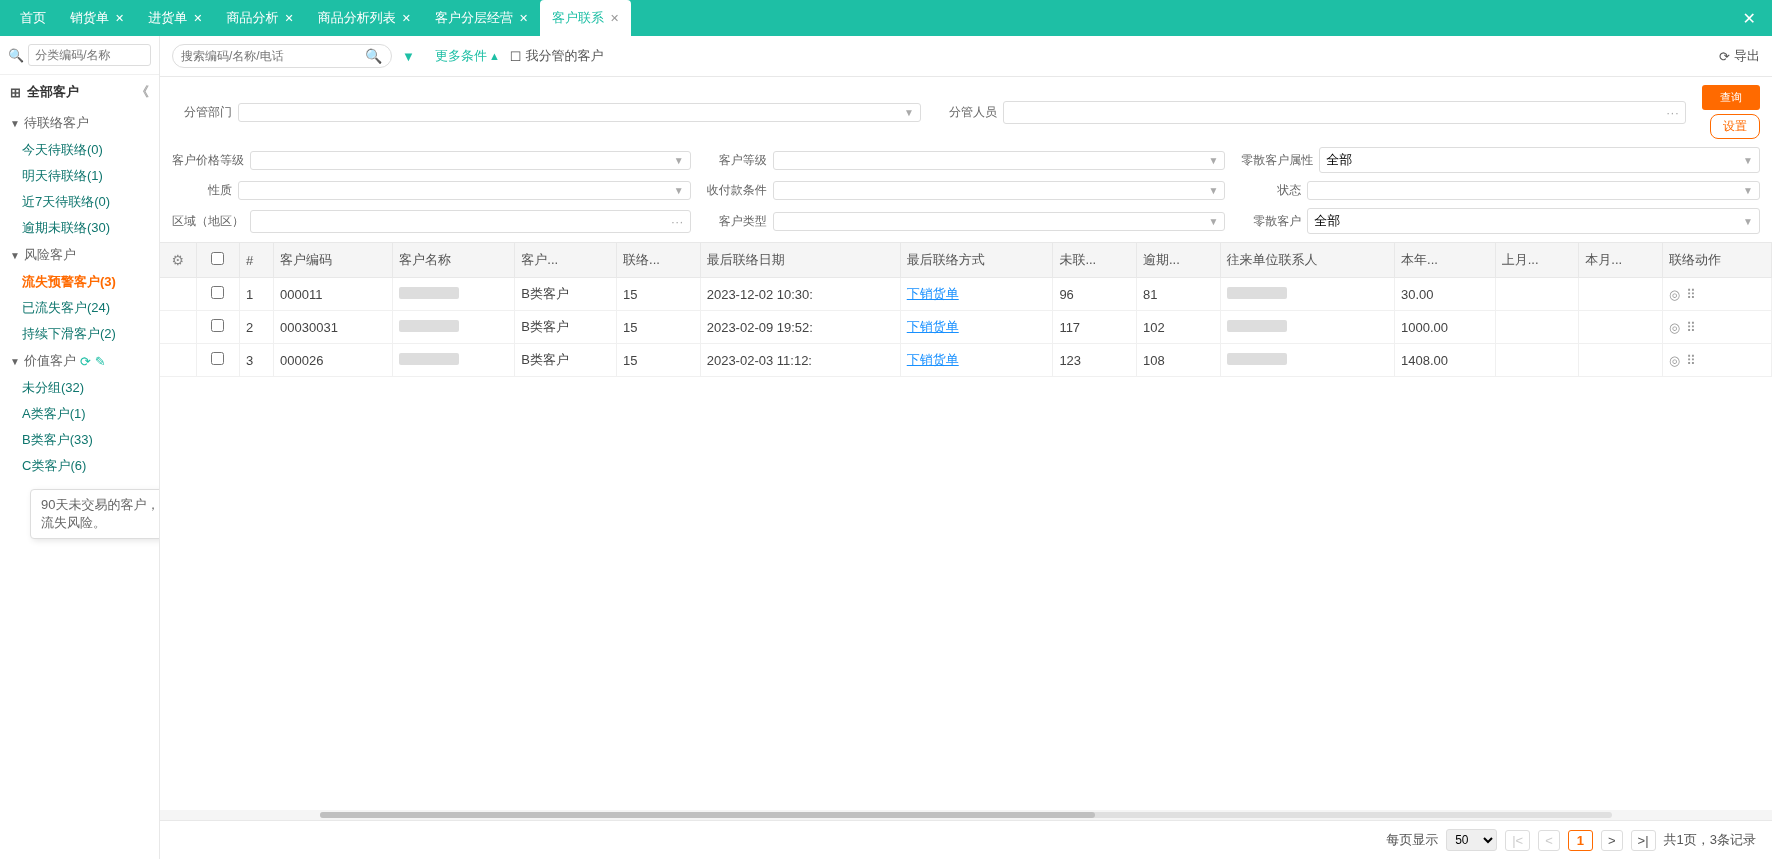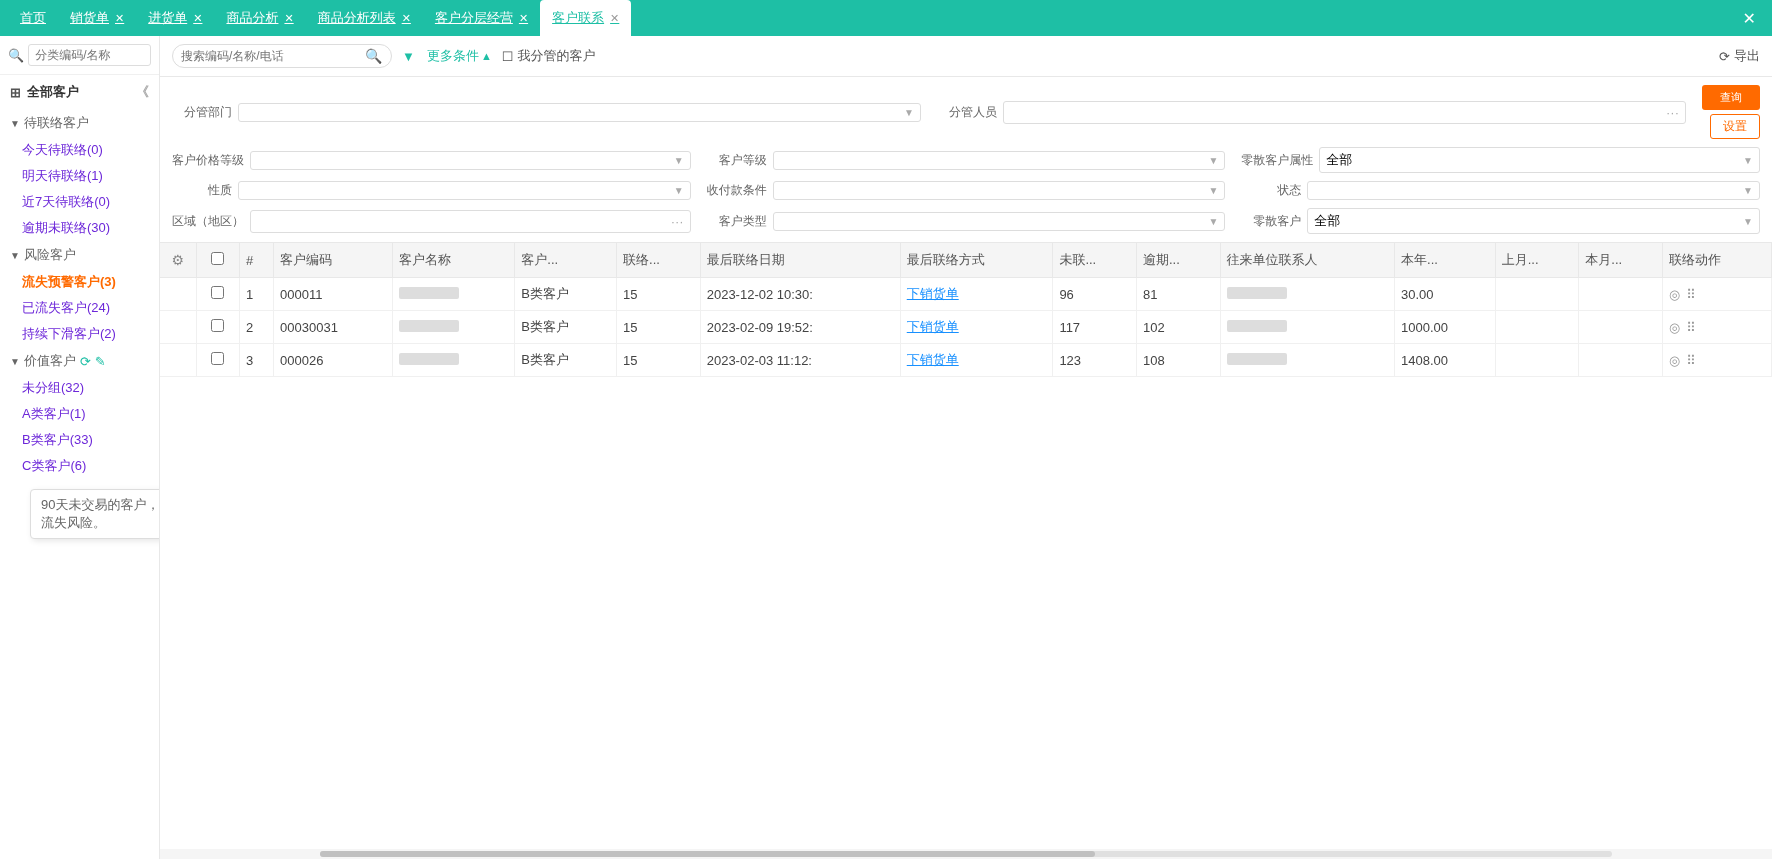--- a/index.html
+++ b/index.html
@@ -15,21 +15,20 @@
     }
     .tab-item {
       display: flex;
       align-items: center;
       padding: 0 12px;
       height: 36px;
       color: #fff;
       cursor: pointer;
       white-space: nowrap;
       font-size: 13px;
-      text-decoration: underline;
     }
     .tab-item.active {
       background: #fff;
       color: #1ebfa5;
       border-radius: 4px 4px 0 0;
     }
     .tab-item .close-icon {
       margin-left: 6px;
       font-size: 11px;
       color: #fff;
@@ -105,21 +104,21 @@
       color: #666;
       font-size: 12px;
       cursor: pointer;
     }
     .sidebar-group-title .arrow {
       margin-right: 4px;
       font-size: 10px;
     }
     .sidebar-item {
       padding: 4px 10px 4px 22px;
-      color: #6d28d9;
+      color: #0f766e;
       cursor: pointer;
       font-size: 12px;
     }
     .sidebar-item.active {
       color: #ff6a00;
       font-weight: bold;
     }
     .sidebar-tooltip {
       background: #fff;
       border: 1px solid #ddd;
@@ -244,21 +243,21 @@
       border: none;
       border-radius: 3px;
       padding: 5px 18px;
       font-size: 11px;
       cursor: pointer;
     }
     .settings-btn {
       background: #fff;
       color: #ff6a00;
       border: 1px solid #ff6a00;
-      border-radius: 3px;
+      border-radius: 8px;
       padding: 3px 12px;
       font-size: 12px;
       cursor: pointer;
       margin-top: 4px;
     }
     .btn-group-right {
       display: flex;
       flex-direction: column;
       align-items: flex-end;
       margin-left: auto;
@@ -468,21 +467,21 @@
 
   <div class="content">
 
     <div class="search-bar">
       <div class="search-input-wrap">
         <input type="text" style="color: rgb(153, 153, 153);" placeholder="搜索编码/名称/电话">
         <span class="si">🔍</span>
       </div>
       <div class="more-conditions">
         <span style="color:#1ebfa5;">▼</span>
-        <span style="margin-left:12px;">更多条件</span>
+        <span style="margin-left:20px;">更多条件</span>
         <span style="margin-left:2px;font-size:11px;">▲</span>
       </div>
       <div class="my-customers">
         <span>☐</span>
         <span>我分管的客户</span>
       </div>
       <div class="export-btn">
         <span>⟳</span>
         <span style="margin-left:4px;">导出</span>
       </div>
@@ -709,14 +708,27 @@
           </tbody>
       </table>
     </div>
 
     <div class="scrollbar-wrap">
       <div class="scrollbar-track">
         <div class="scrollbar-thumb"></div>
       </div>
     </div>
 
+    <div class="pagination">
+      <span>每页显示</span>
+      <select>
+        <option>50</option>
+        <option>100</option>
+      </select>
+      <button class="page-btn" disabled="">|&lt;</button>
+      <button class="page-btn" disabled="">&lt;</button>
+      <span class="current-page">1</span>
+      <button class="page-btn">&gt;</button>
+      <button class="page-btn">&gt;|</button>
+      <span>共1页，3条记录</span>
+    </div>
   </div>
 </div>
 
 </body></html>

